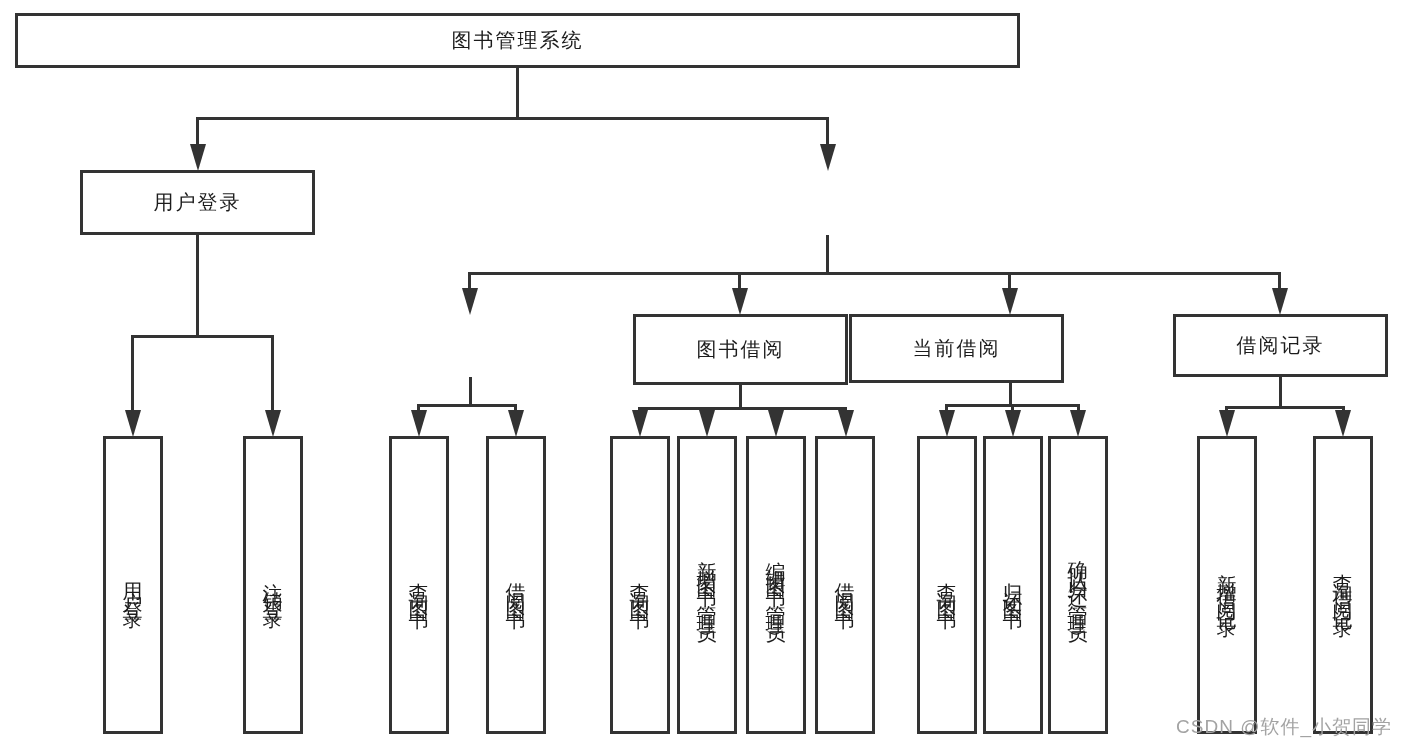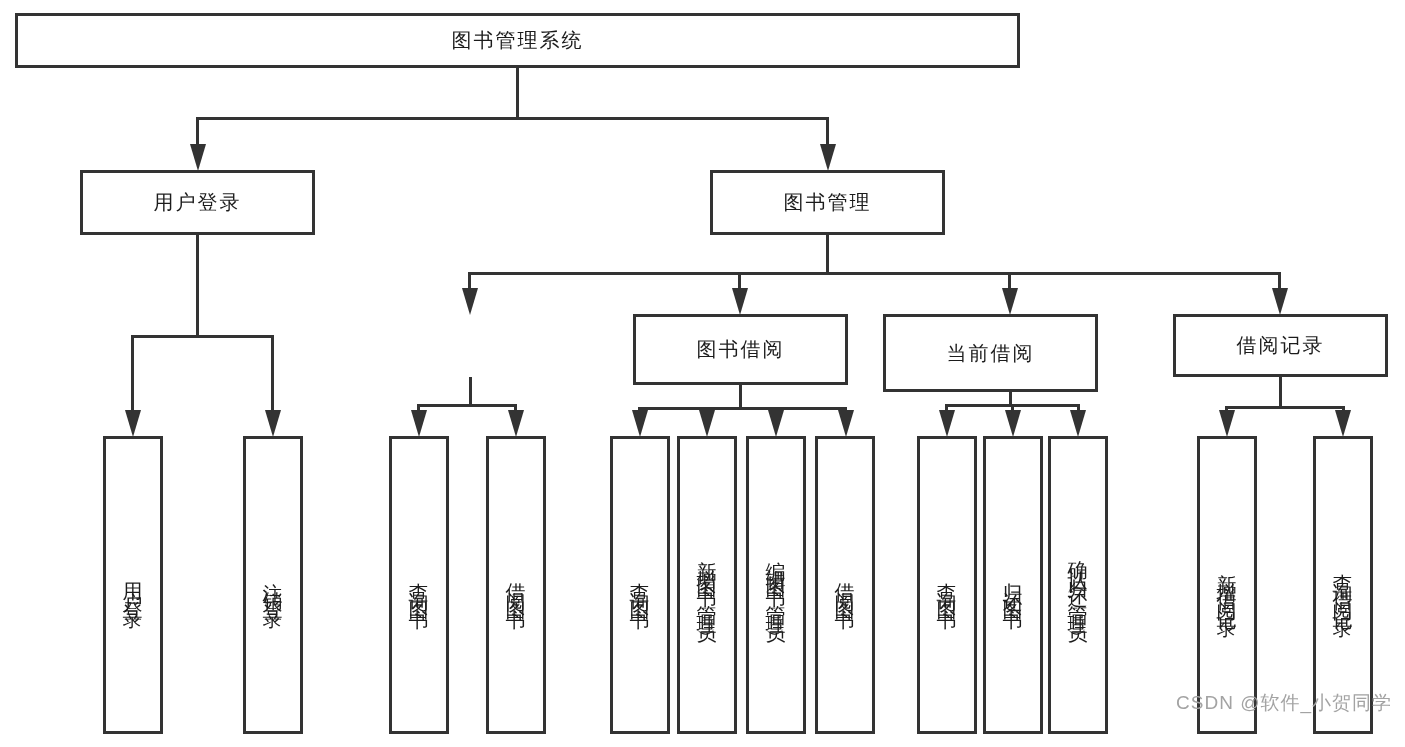--- a/index.html
+++ b/index.html
@@ -47,48 +47,45 @@
     position:absolute;
     width:0;height:0;
     border-left:8px solid transparent;
     border-right:8px solid transparent;
     border-top:27px solid var(--line);
     z-index:1;
   }
   .watermark{
     position:absolute;
     right:13px;
-    top:690px;
+    top:714px;
     font-size:19px;
     letter-spacing:1px;
     color:var(--watermark);
     z-index:10;
     white-space:nowrap;
   }
 </style>
 </head>
 <body>
 
 <div class="canvas">
 
   <div class="box" style="left:15px;top:13px;width:1005px;height:55px">
     <span class="hlabel">图书管理系统</span>
   </div>
 
   <div class="box" style="left:80px;top:170px;width:235px;height:65px">
     <span class="hlabel">用户登录</span>
   </div>
-  <div class="box" style="left:710px;top:170px;width:235px;height:65px">
-    <span class="hlabel">图书管理</span>
-  </div>
 
   <div class="box" style="left:633px;top:314px;width:215px;height:71px">
     <span class="hlabel">图书借阅</span>
   </div>
-  <div class="box" style="left:883px;top:314px;width:215px;height:78px">
+  <div class="box" style="left:849px;top:314px;width:215px;height:69px">
     <span class="hlabel">当前借阅</span>
   </div>
   <div class="box" style="left:1173px;top:314px;width:215px;height:63px">
     <span class="hlabel">借阅记录</span>
   </div>
 
   <div class="box vbox" style="left:103px">
     <span class="vtext">用户登录</span>
   </div>
   <div class="box vbox" style="left:243px">

